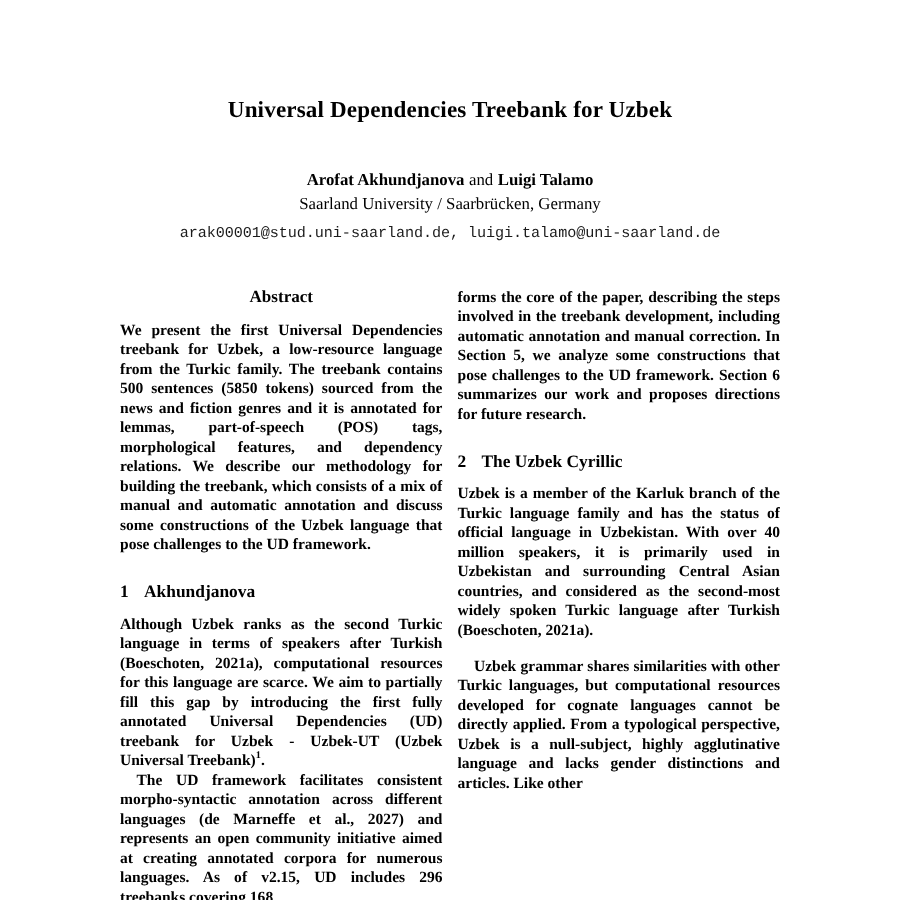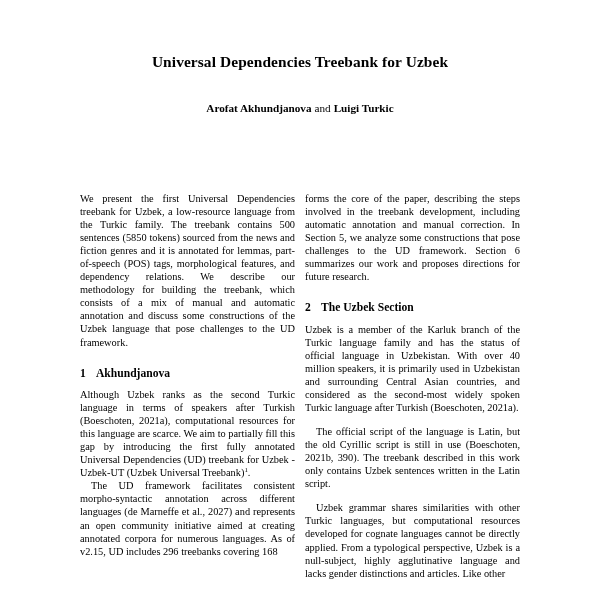--- a/index.html
+++ b/index.html
@@ -13,21 +13,21 @@
     overflow: hidden;
     font-family: "Liberation Serif", "DejaVu Serif", serif;
     color: #000000;
     -webkit-font-smoothing: antialiased;
   }
   .page {
     position: relative;
     width: 600px;
     height: 600px;
     box-sizing: border-box;
-    padding: 0;
+    padding: 12px;
     overflow: hidden;
   }
 
   
   .title-block {
     width: 440px;
     margin: 0 auto;
     padding-top: 52px;
     text-align: center;
   }
@@ -107,20 +107,21 @@
   }
   .section-title { flex: 1 1 auto; }
 
   p.body-text {
     margin: 0;
     font-size: 10.35px;
     line-height: 13.05px;
     text-align: justify;
     text-justify: inter-word;
     hyphens: none;
+    font-weight: bold;
   }
   p.indent { text-indent: 11px; }
   p.gap    { margin-top: 11px; }
   .section-gap { height: 18px; }
 
   sup {
     font-size: 6.8px;
     vertical-align: super;
     line-height: 0;
   }
@@ -128,28 +129,31 @@
 </head>
 <body>
 
 <div class="page">
 
   <div class="title-block">
     <div class="paper-title">Universal Dependencies Treebank for Uzbek</div>
 
     <div class="author-block">
       <div class="author-line">
-        <span class="author-name">Arofat Akhundjanova</span><span class="author-conj">and</span><span class="author-name">Luigi Turkic</span>
+        <span class="author-name">Arofat Akhundjanova</span><span class="author-conj">and</span><span class="author-name">Luigi Talamo</span>
       </div>
+      <div class="affiliation">Saarland University / Saarbrücken, Germany</div>
+      <div class="emails">arak00001@stud.uni-saarland.de, luigi.talamo@uni-saarland.de</div>
     </div>
   </div>
 
   <div class="columns">
 
     <div class="col col-left">
+      <div class="abstract-heading">Abstract</div>
 
       <p class="body-text">We present the first Universal Dependencies treebank for Uzbek, a low-resource language from the Turkic family. The treebank contains 500 sentences (5850 tokens) sourced from the news and fiction genres and it is annotated for lemmas, part-of-speech (POS) tags, morphological features, and dependency relations. We describe our methodology for building the treebank, which consists of a mix of manual and automatic annotation and discuss some constructions of the Uzbek language that pose challenges to the UD framework.</p>
 
       <div class="section-gap"></div>
 
       <div class="section-heading">
         <span class="section-num">1</span>
         <span class="section-title">Akhundjanova</span>
       </div>
 
@@ -158,24 +162,23 @@
       <p class="body-text indent">The UD framework facilitates consistent morpho-syntactic annotation across different languages (de Marneffe et al., 2027) and represents an open community initiative aimed at creating annotated corpora for numerous languages. As of v2.15, UD includes 296 treebanks covering 168</p>
     </div>
 
     <div class="col col-right">
       <p class="body-text">forms the core of the paper, describing the steps involved in the treebank development, including automatic annotation and manual correction. In Section 5, we analyze some constructions that pose challenges to the UD framework. Section 6 summarizes our work and proposes directions for future research.</p>
 
       <div class="section-gap"></div>
 
       <div class="section-heading">
         <span class="section-num">2</span>
-        <span class="section-title">The Uzbek Section</span>
+        <span class="section-title">The Uzbek Cyrillic</span>
       </div>
 
       <p class="body-text">Uzbek is a member of the Karluk branch of the Turkic language family and has the status of official language in Uzbekistan. With over 40 million speakers, it is primarily used in Uzbekistan and surrounding Central Asian countries, and considered as the second-most widely spoken Turkic language after Turkish (Boeschoten, 2021a).</p>
 
-      <p class="body-text indent gap">The official script of the language is Latin, but the old Cyrillic script is still in use (Boeschoten, 2021b, 390). The treebank described in this work only contains Uzbek sentences written in the Latin script.</p>
 
       <p class="body-text indent gap">Uzbek grammar shares similarities with other Turkic languages, but computational resources developed for cognate languages cannot be directly applied. From a typological perspective, Uzbek is a null-subject, highly agglutinative language and lacks gender distinctions and articles. Like other</p>
     </div>
 
   </div>
 </div>
 
 </body></html>

